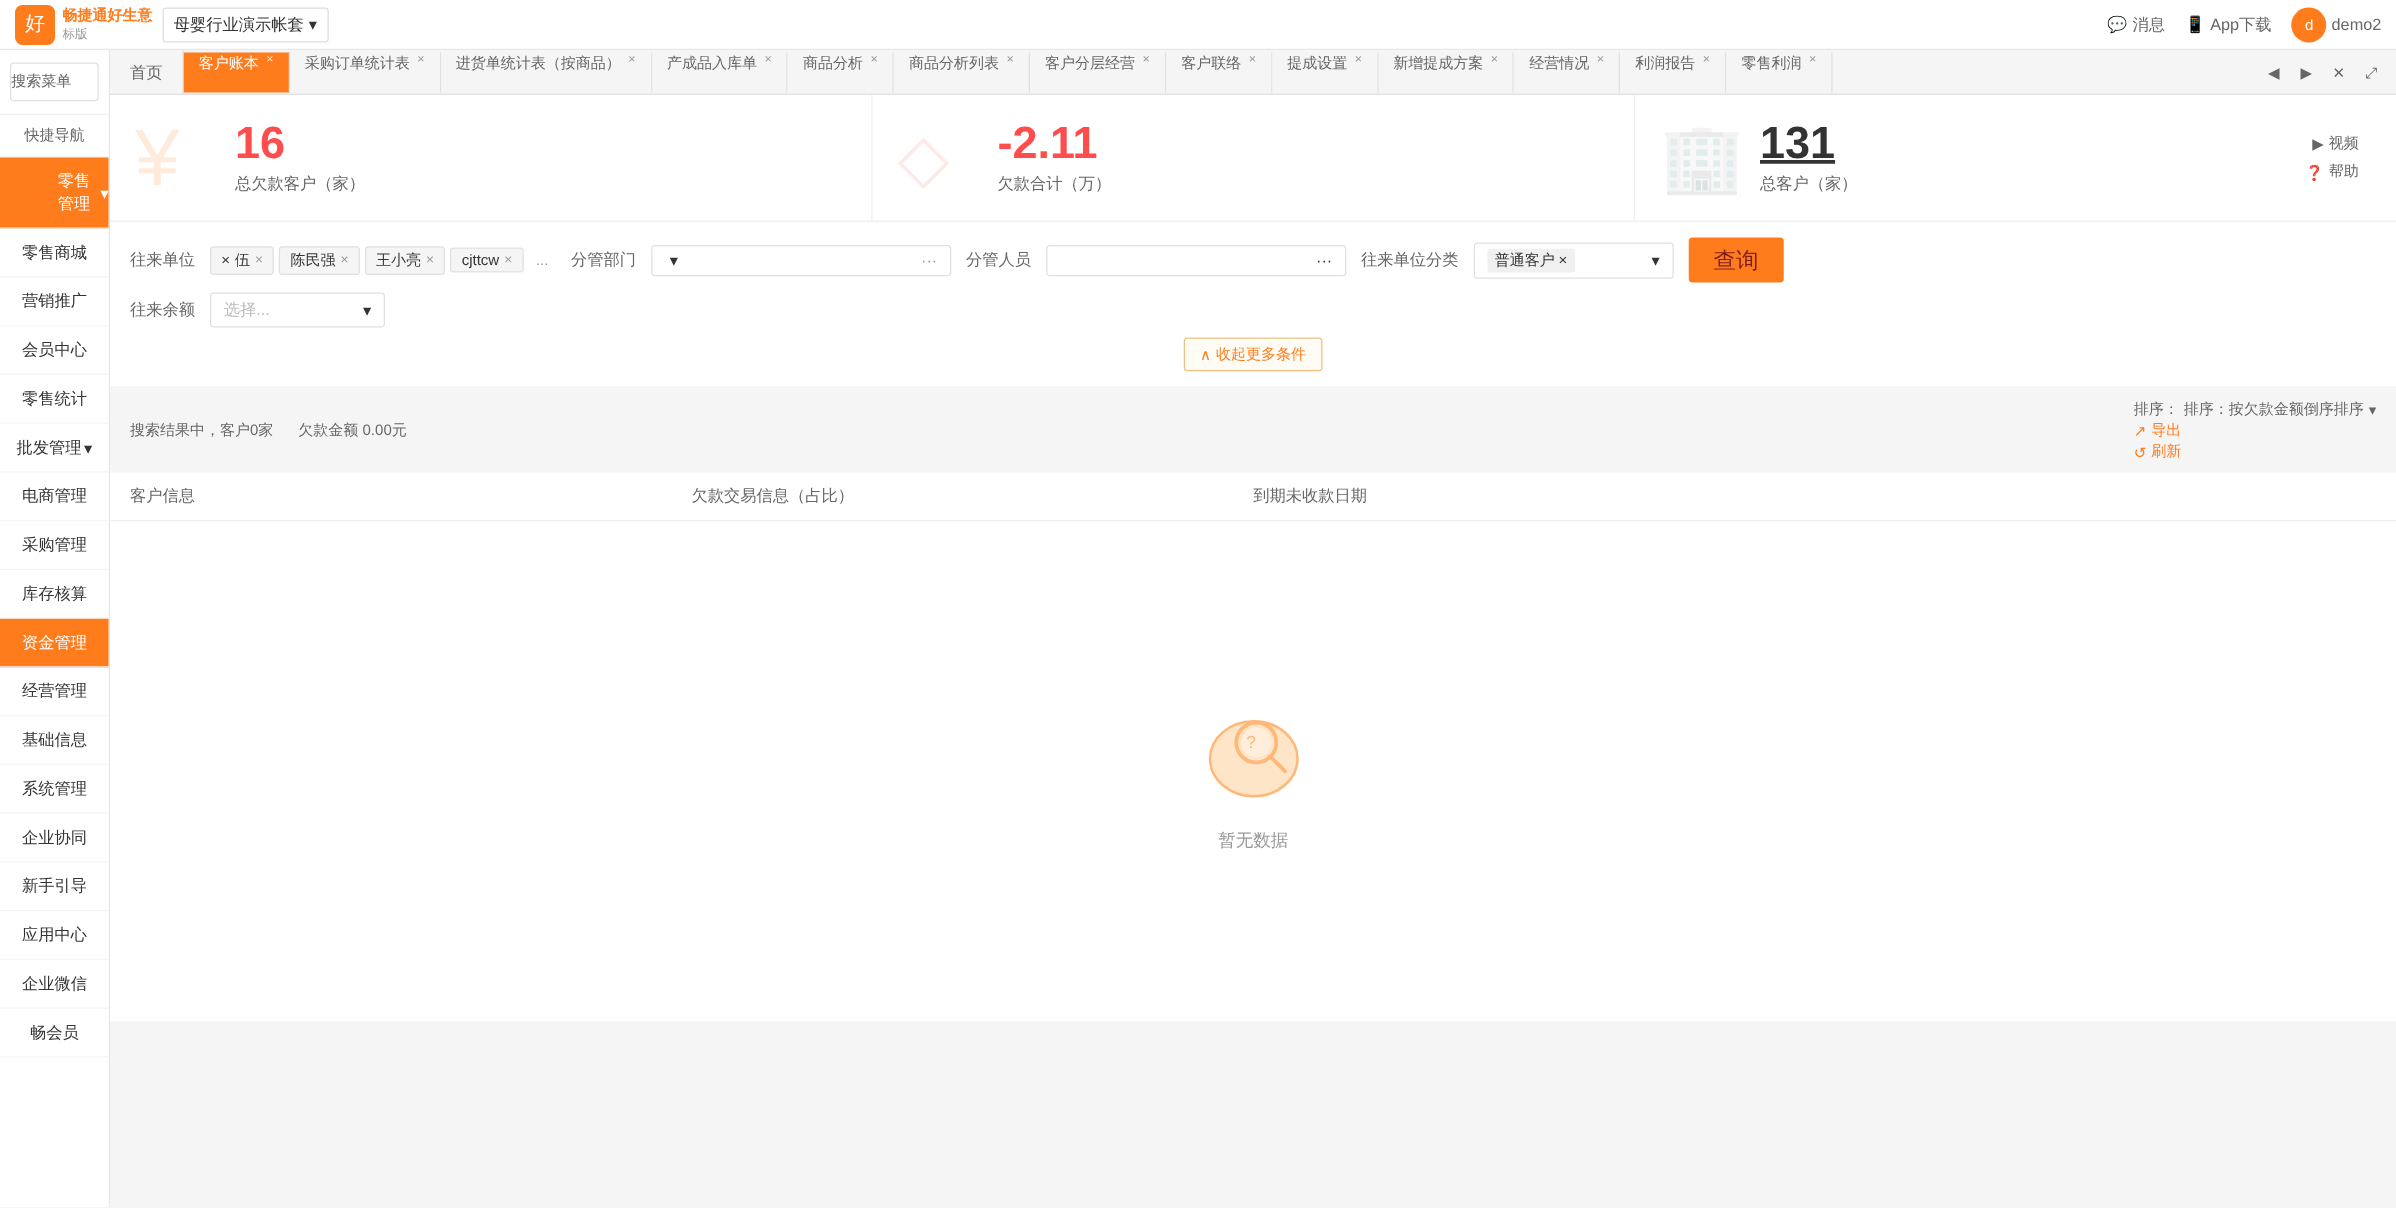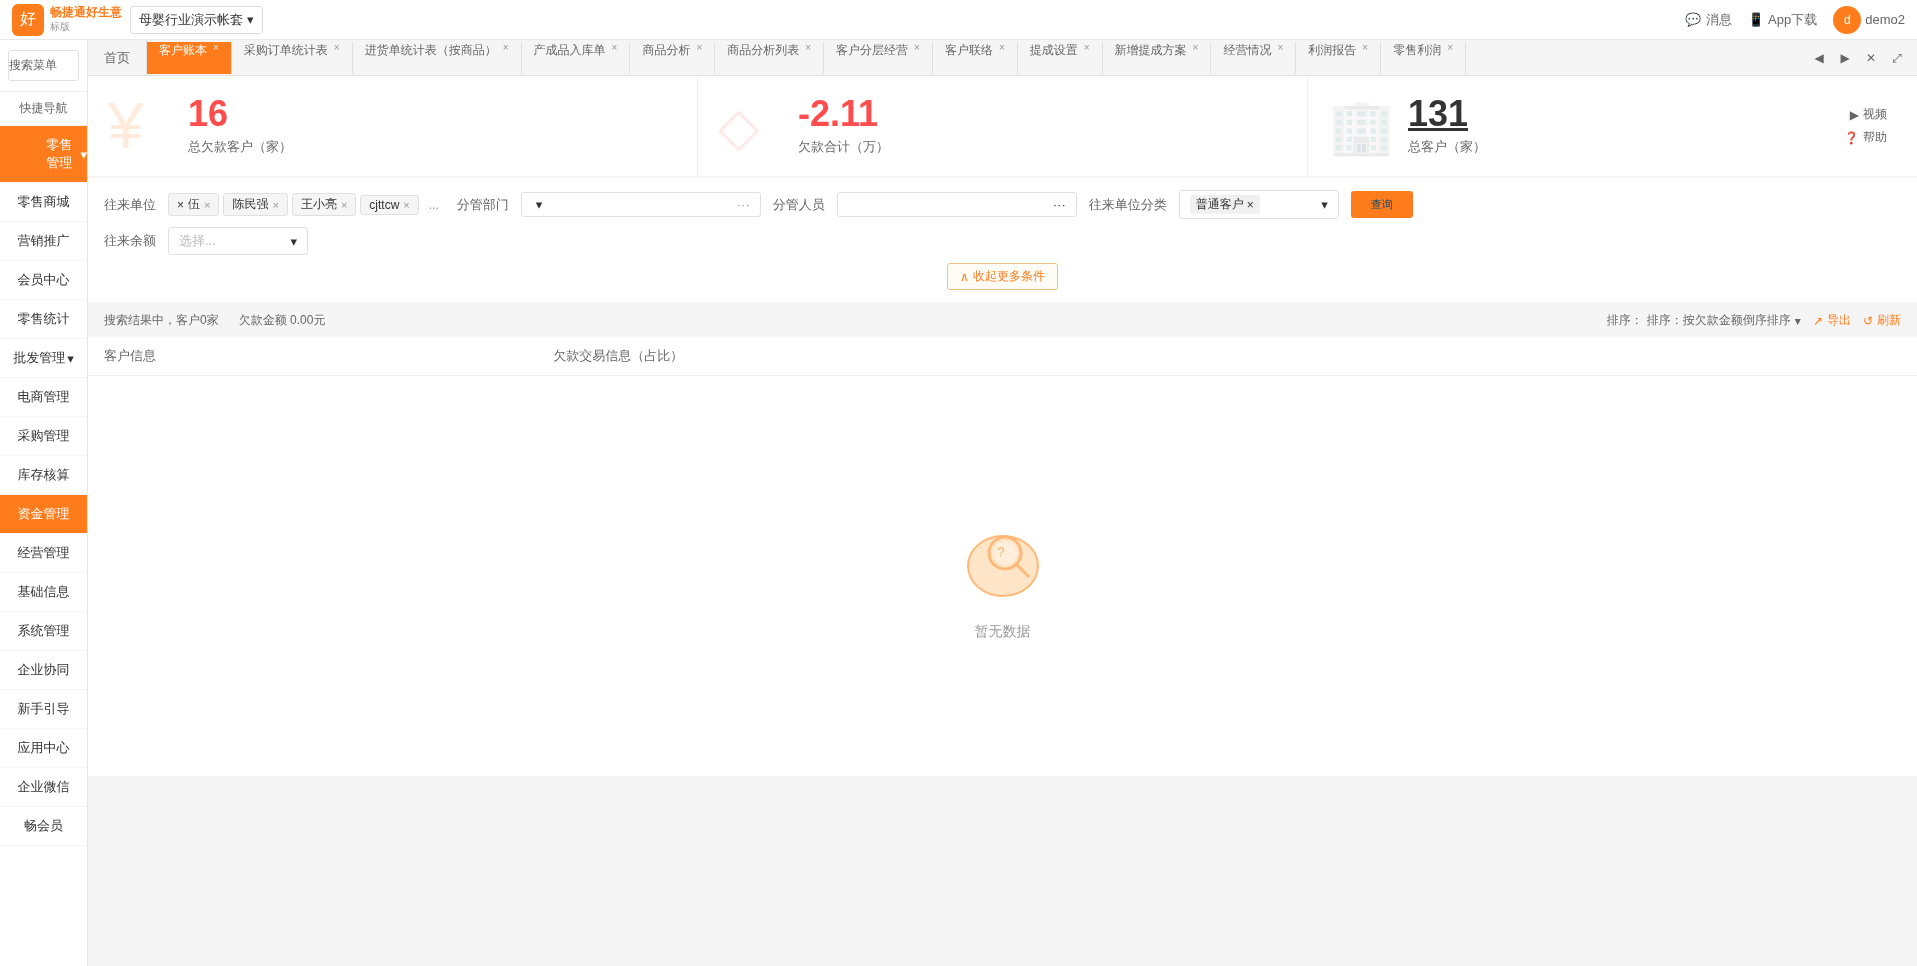--- a/index.html
+++ b/index.html
@@ -61,27 +61,27 @@
     .filter-row { display: flex; align-items: center; gap: 12px; margin-bottom: 8px; flex-wrap: wrap; }
     .filter-label { color: #666; font-size: 13px; white-space: nowrap; }
     .filter-tags { display: flex; align-items: center; gap: 4px; flex-wrap: wrap; }
     .filter-tag { display: flex; align-items: center; gap: 4px; padding: 2px 8px; background: #f5f5f5; border: 1px solid #e0e0e0; border-radius: 3px; font-size: 12px; color: #333; }
     .filter-tag .remove { color: #999; cursor: pointer; font-size: 11px; }
     .filter-more { color: #999; cursor: pointer; font-size: 12px; padding: 2px 6px; }
     .filter-select { display: flex; align-items: center; gap: 4px; padding: 4px 10px; border: 1px solid #e0e0e0; border-radius: 3px; background: #fff; cursor: pointer; min-width: 160px; color: #333; font-size: 13px; justify-content: space-between; }
     .filter-select-wide { min-width: 240px; }
     .filter-select-tag { display: flex; align-items: center; gap: 4px; }
     .selected-tag { background: #f0f0f0; padding: 1px 6px; border-radius: 2px; font-size: 12px; display: flex; align-items: center; gap: 3px; }
-    .search-btn { padding: 6px 20px; background: #ff7c1c; color: #0c4a6e; border: none; border-radius: 3px; cursor: pointer; font-size: 11px; }
+    .search-btn { padding: 6px 20px; background: #ff7c1c; color: #7f1d1d; border: none; border-radius: 3px; cursor: pointer; font-size: 18px; }
     .collapse-btn { display: flex; align-items: center; justify-content: center; gap: 4px; color: #ff7c1c; font-size: 12px; cursor: pointer; padding: 4px 12px; border: 1px solid #f0c080; border-radius: 3px; background: #fffbf5; }
 
     
     .result-bar { background: #f5f5f5; padding: 8px 16px; display: flex; align-items: center; justify-content: space-between; font-size: 12px; color: #666; }
     .result-bar-left { display: flex; gap: 20px; }
-    .result-bar-right { display: flex; gap: 12px; }
+    .result-bar-right { display: flex; gap: 0; flex-direction: column; }
     .sort-select { display: flex; align-items: center; gap: 4px; cursor: pointer; }
     .action-btn { display: flex; align-items: center; gap: 4px; cursor: pointer; color: #ff7c1c; }
 
     
     .data-table { background: #fff; }
     .table-header { display: grid; grid-template-columns: 1fr 1fr 1fr 1fr; padding: 10px 16px; border-bottom: 1px solid #f0f0f0; font-size: 13px; color: #666; font-weight: normal; }
     .table-body { min-height: 400px; display: flex; align-items: center; justify-content: center; flex-direction: column; padding: 60px 0; }
     .empty-text { color: #999; font-size: 14px; margin-top: 12px; }
 
     
@@ -346,20 +346,21 @@
             <span>↺</span>
             <span>刷新</span>
           </div>
         </div>
       </div>
 
       <div class="data-table">
         <div class="table-header">
           <div>客户信息</div>
           <div>欠款交易信息（占比）</div>
+          <div>到期未收款日期</div>
         </div>
         <div class="table-body">
           <div class="empty-illustration">
             <div style="width:100px;height:100px;display:flex;align-items:center;justify-content:center;">
 
               <svg width="100" height="100" viewBox="0 0 100 100">
                 <ellipse cx="50" cy="55" rx="35" ry="30" fill="#ffd4a3" opacity="0.6"></ellipse>
                 <ellipse cx="50" cy="55" rx="35" ry="30" fill="none" stroke="#ffb877" stroke-width="2"></ellipse>
                 <circle cx="52" cy="42" r="16" fill="none" stroke="#ffb877" stroke-width="3"></circle>
                 <line x1="63" y1="53" x2="75" y2="65" stroke="#ffb877" stroke-width="3" stroke-linecap="round"></line>

